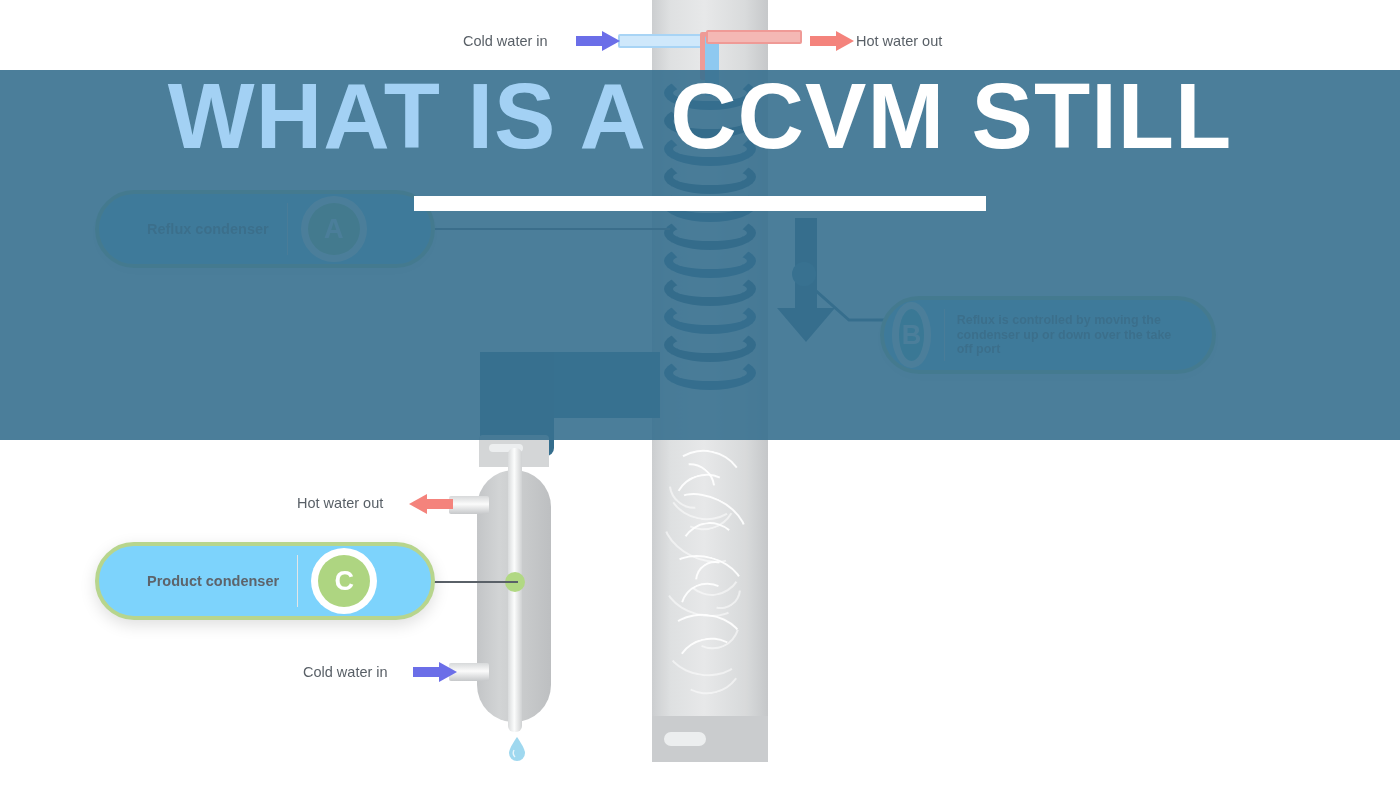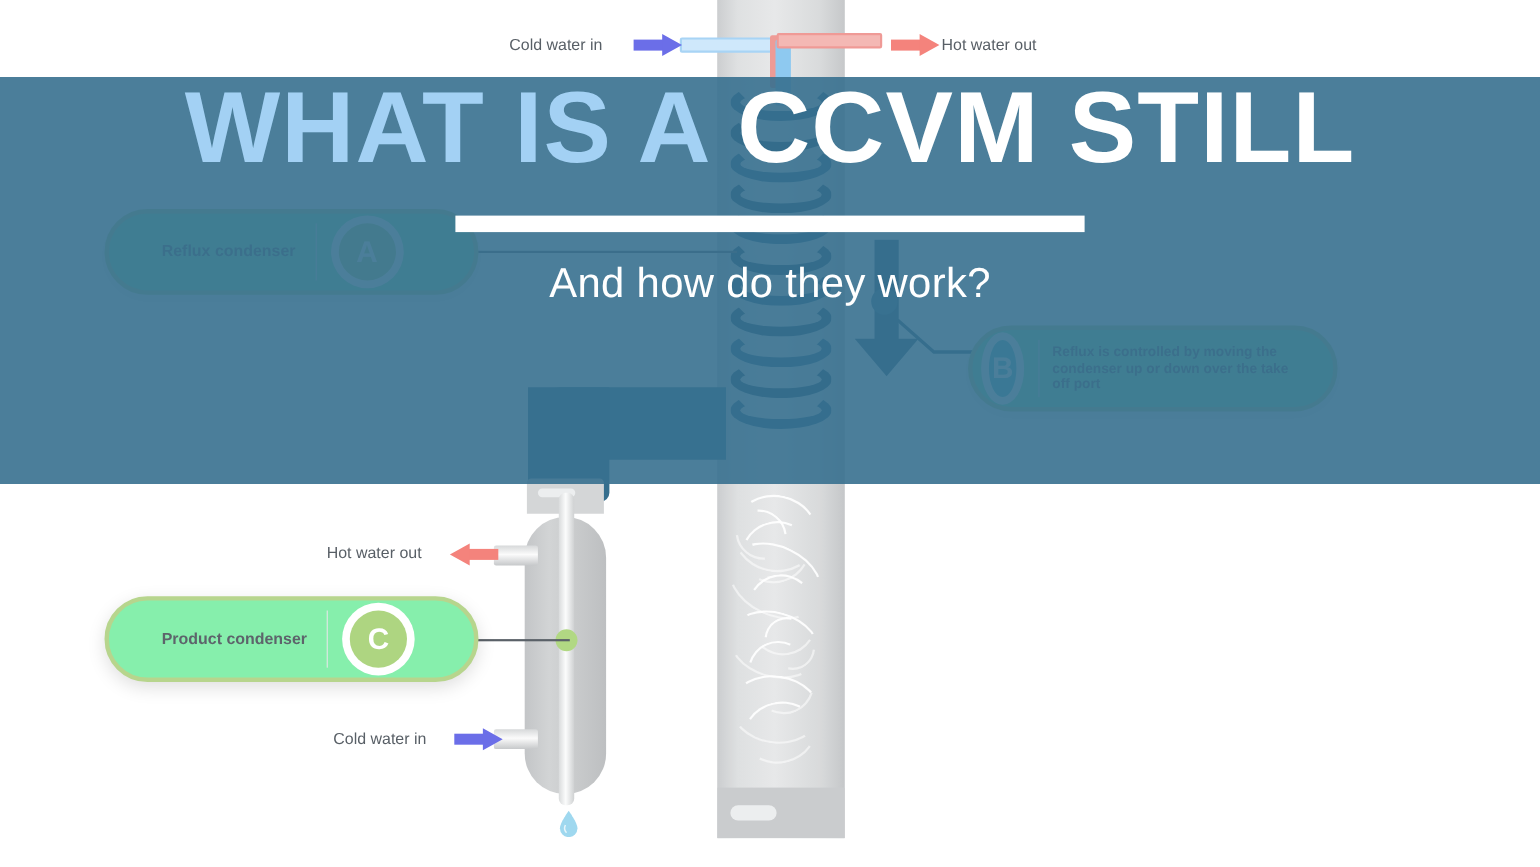--- a/index.html
+++ b/index.html
@@ -227,21 +227,21 @@
     position: absolute;
     left: 508px; top: 737px;
     width: 18px; height: 24px;
   }
 
   
   .callout {
     position: absolute;
     display: flex;
     align-items: center;
-    background: #86efac;
+    background: #7dd3fc;
     border-radius: 40px;
     box-sizing: border-box;
   }
   .callout-label {
     font-size: 14.5px;
     font-weight: bold;
     color: #5d646b;
     padding: 0 18px 0 48px;
     white-space: nowrap;
   }
@@ -479,16 +479,15 @@
 
   </div>
 
   <div id="band"></div>
 
   <div id="title-block">
     <div id="headline">
       <span class="hl-1">WHAT IS A</span><span> </span><span class="hl-2">CCVM STILL</span>
     </div>
     <div id="rule"></div>
-    <div id="subtitle">And how do they work?</div>
   </div>
 
 </div>
 
 </body></html>

